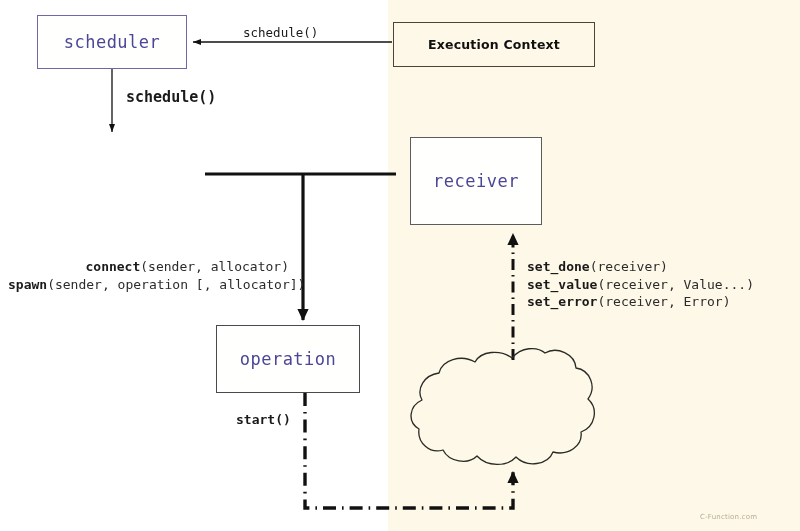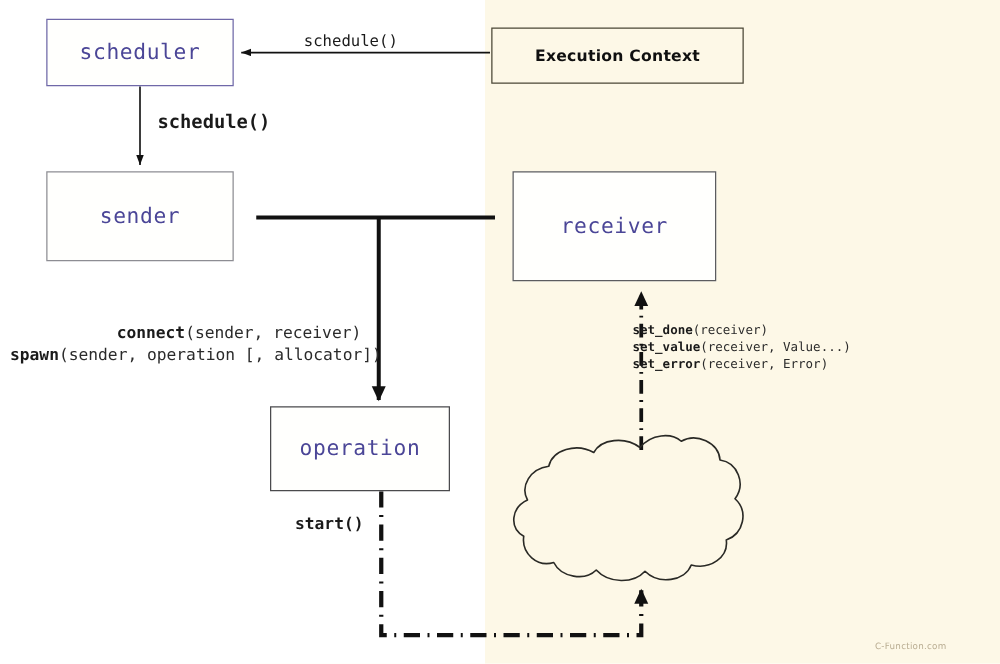--- a/index.html
+++ b/index.html
@@ -21,21 +21,21 @@
     display:flex;align-items:center;justify-content:center;
     box-sizing:border-box;
     color:#4b4697;
     font-family:"DejaVu Sans Mono", monospace;
     font-size:17px;
     letter-spacing:0.5px;
     background:#fffffd;
   }
   #node-scheduler{left:37px;top:15px;width:150px;height:54px;border:1.6px solid #6f68a8;}
   #node-sender{left:37px;top:137px;width:150px;height:72px;border:1.3px solid #8d8d93;}
-  #node-receiver{left:410px;top:137px;width:163px;height:88px;border:1.4px solid #5c5c5f;}
+  #node-receiver{left:410px;top:137px;width:132px;height:88px;border:1.4px solid #5c5c5f;}
   #node-operation{left:216px;top:325px;width:144px;height:68px;border:1.4px solid #4a4a4d;}
   #node-exec-context{
     left:393px;top:22px;width:202px;height:45px;
     border:1.4px solid #4a4636;background:transparent;
     color:#101010;font-family:"DejaVu Sans", sans-serif;
     font-weight:bold;font-size:12.5px;letter-spacing:0.2px;
   }
 
   .lbl{
     position:absolute;
@@ -44,21 +44,21 @@
     white-space:nowrap;
     line-height:1.35;
   }
   .lbl b{font-weight:bold;}
   .lbl .arg{font-weight:normal;color:#2b2b2b;}
 
   #lbl-scheduler-call{left:243px;top:25px;font-size:12.5px;}
   #lbl-schedule-call{left:126px;top:87px;font-size:15px;font-weight:bold;}
   #lbl-connect-group{left:8px;top:258px;font-size:13px;text-align:right;width:281px;}
   #lbl-start-call{left:236px;top:411px;font-size:13px;font-weight:bold;}
-  #lbl-set-group{left:506px;top:258px;font-size:10px;}
+  #lbl-set-group{left:527px;top:258px;font-size:13px;}
 
   #watermark{
     position:absolute;left:700px;top:513px;
     font-family:"DejaVu Sans", sans-serif;
     font-size:7px;color:#b9ad92;letter-spacing:0.2px;
   }
 </style>
 </head>
 <body>
 
@@ -103,23 +103,20 @@
              C 595,427 599,409 588,399
              C 597,387 590,370 576,368
              C 575,354 557,346 545,353
              C 537,346 521,347 512,358 Z" fill="none" stroke="#2a2a26" stroke-width="1.3" stroke-linejoin="round"></path>
   </svg>
 
   <div class="node" id="node-scheduler">
     <span>scheduler</span>
   </div>
 
-  <div class="node" id="node-sender">
-    <span>sender</span>
-  </div>
 
   <div class="node" id="node-receiver">
     <span>receiver</span>
   </div>
 
   <div class="node" id="node-operation">
     <span>operation</span>
   </div>
 
   <div class="node" id="node-exec-context">
@@ -129,21 +126,21 @@
   <div class="lbl" id="lbl-scheduler-call">
     <span>schedule()</span>
   </div>
 
   <div class="lbl" id="lbl-schedule-call">
     <span>schedule()</span>
   </div>
 
   <div class="lbl" id="lbl-connect-group">
     <div>
-      <b>connect</b><span class="arg">(sender, receiver)</span>
+      <b>connect</b><span class="arg">(sender, allocator)</span>
     </div>
     <div>
       <b>spawn</b><span class="arg">(sender, operation [, allocator])</span>
     </div>
   </div>
 
   <div class="lbl" id="lbl-start-call">
     <span>start()</span>
   </div>
 

